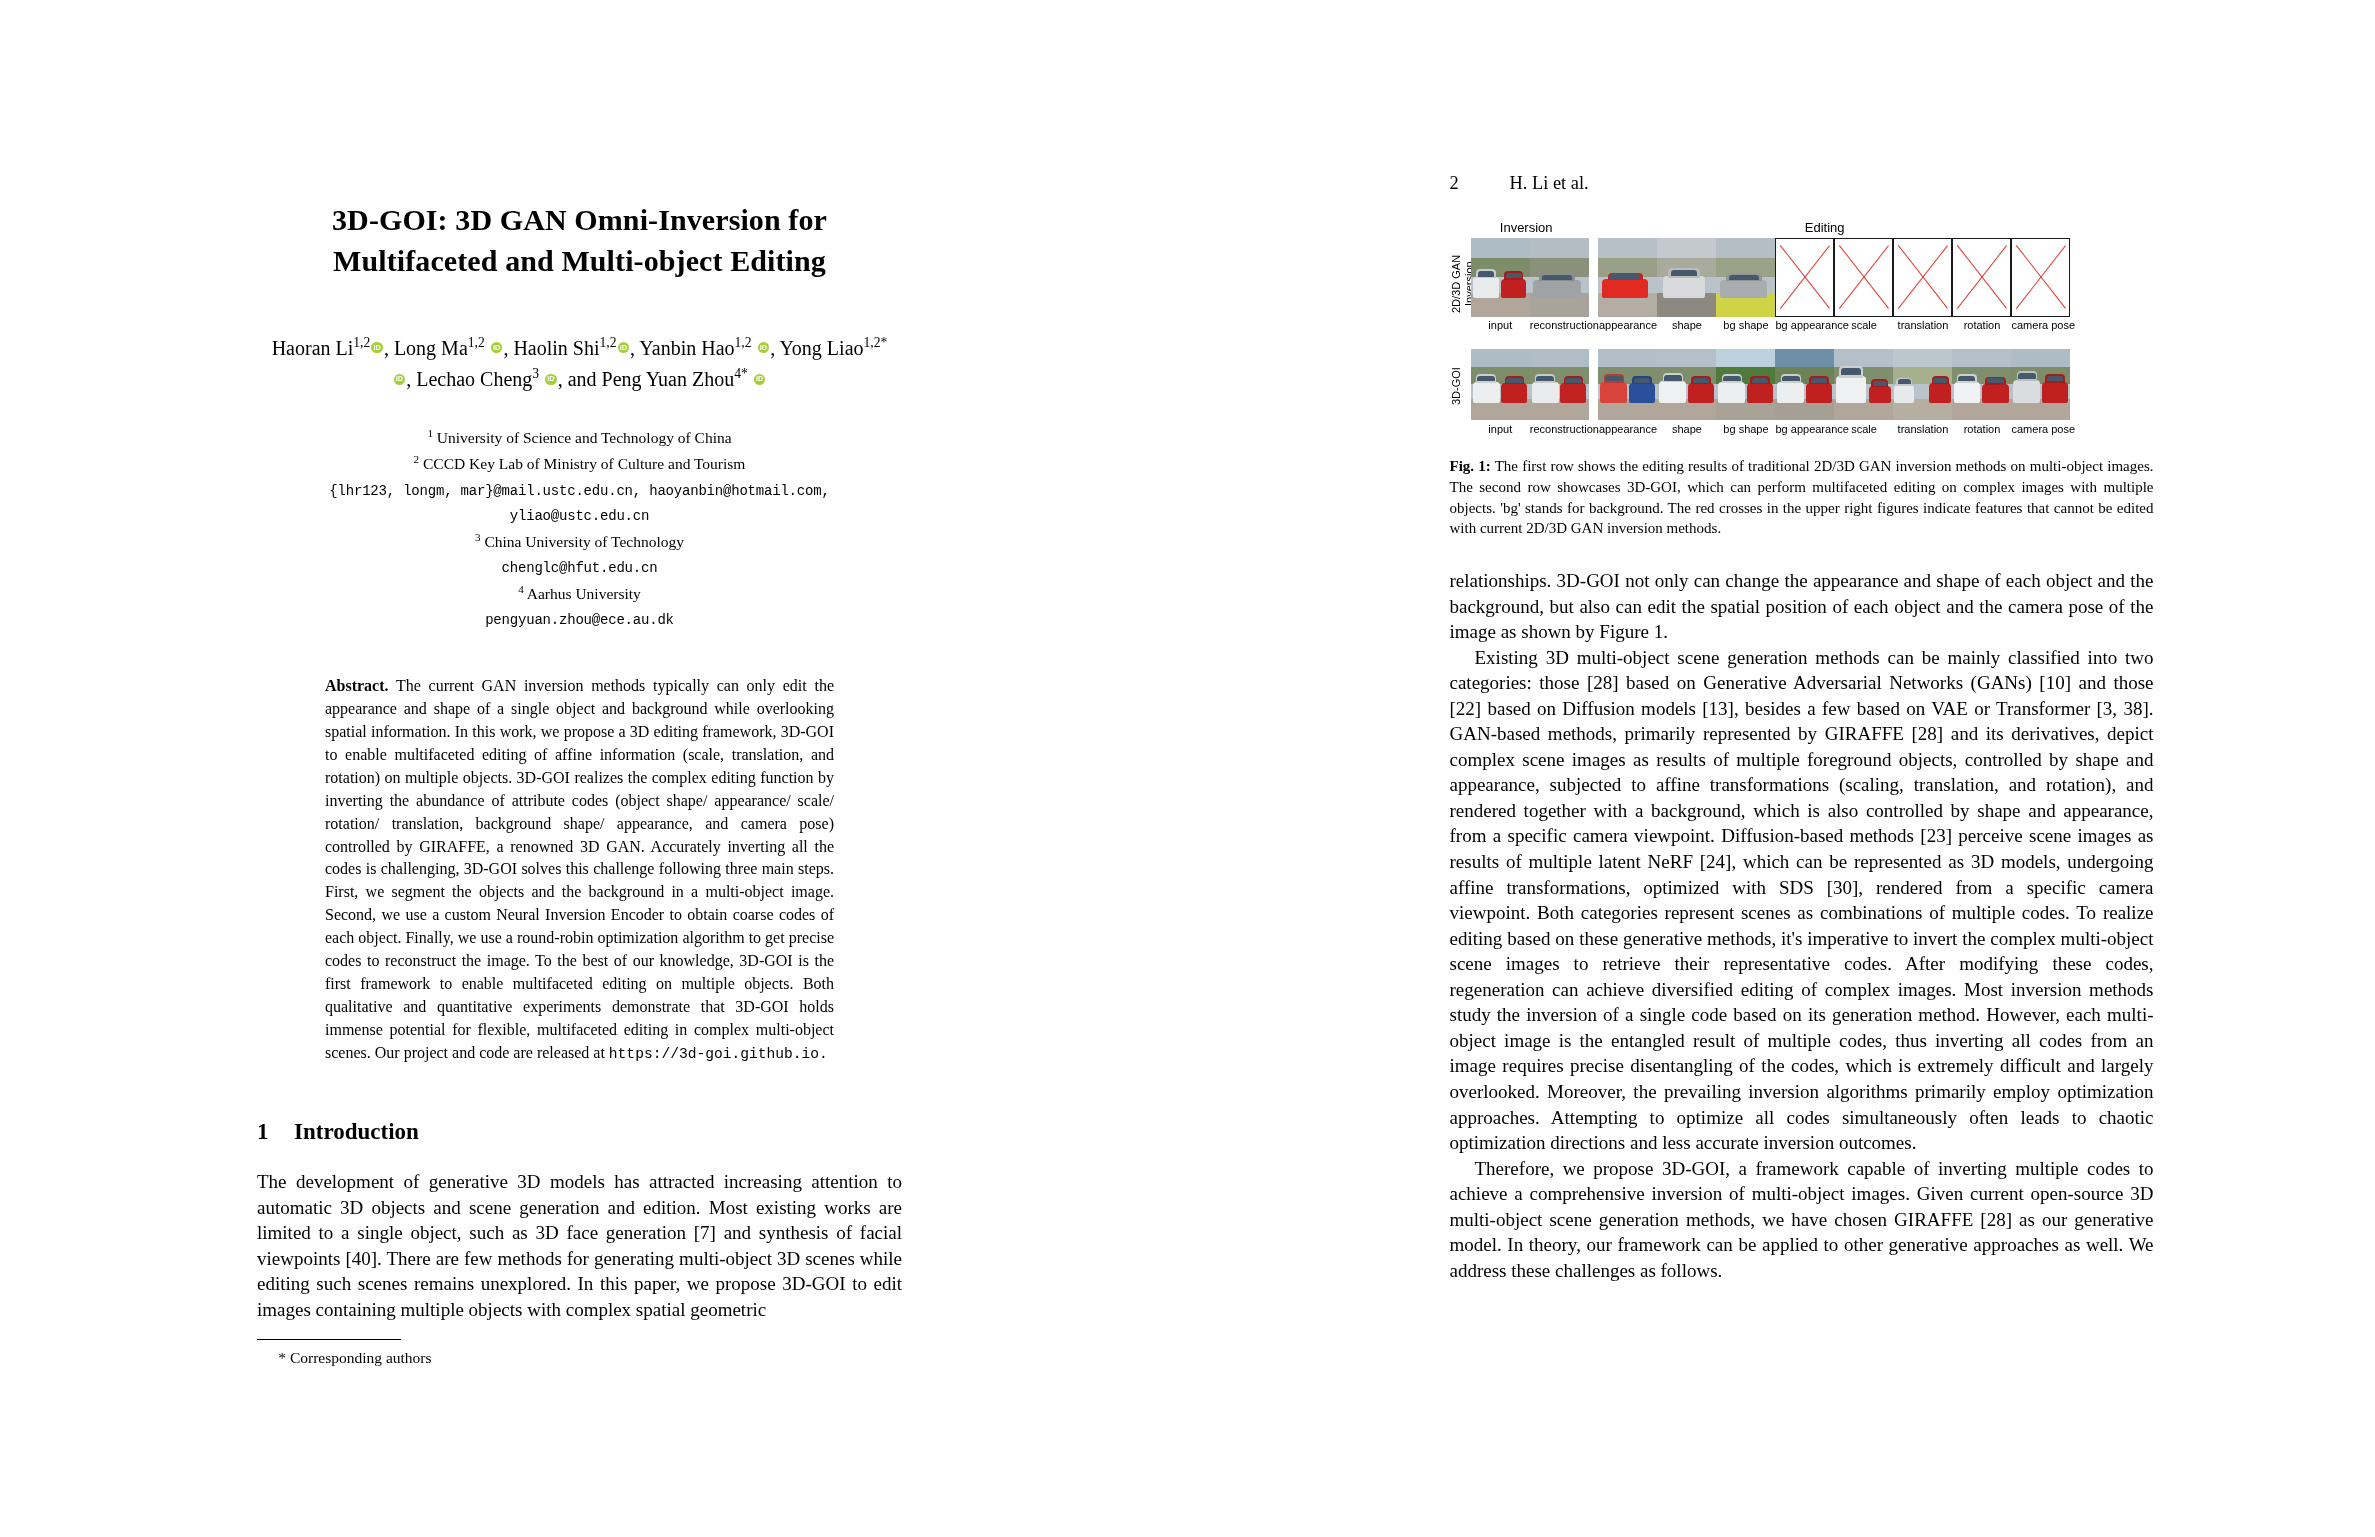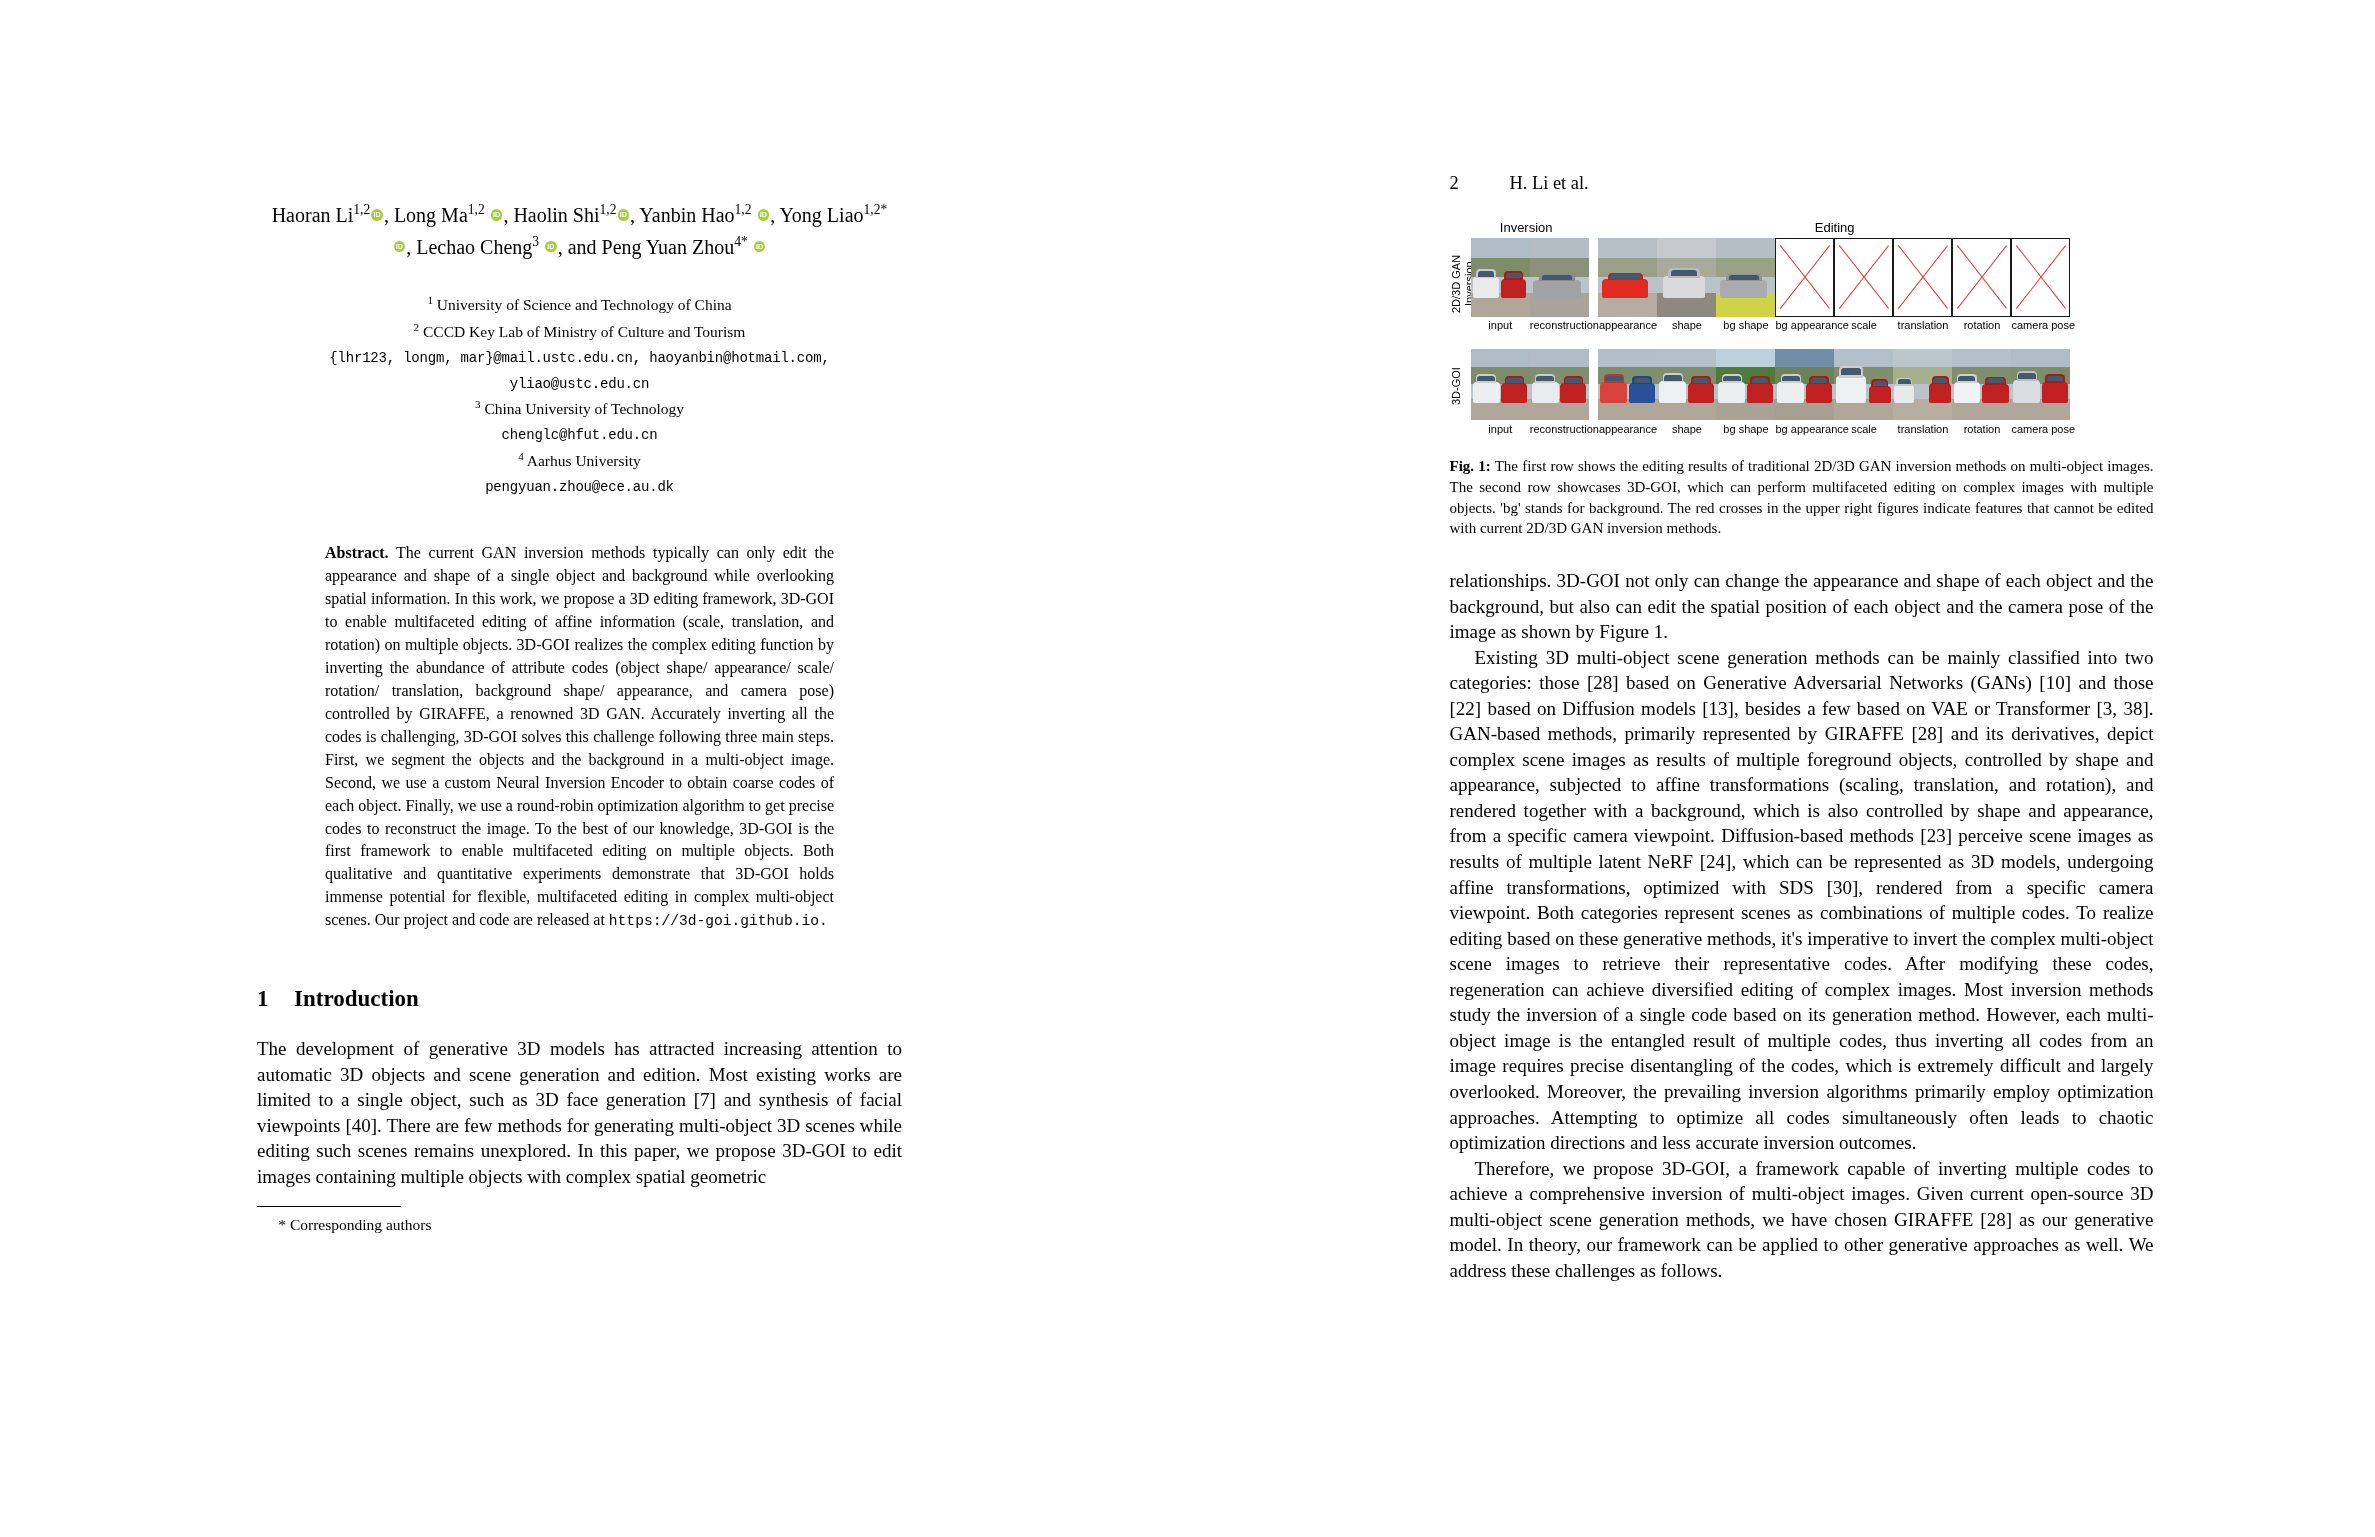--- a/index.html
+++ b/index.html
@@ -276,20 +276,24 @@
   .right-text p.indent { text-indent: 25px; }
 </style>
 </head>
 <body>
 
 <div class="spread">
 
   <div class="page">
     <div class="left-body">
 
+      <h1 class="title">
+        <span class="line">3D-GOI: 3D GAN Omni-Inversion for</span>
+        <span class="line">Multifaceted and Multi-object Editing</span>
+      </h1>
 
       <div class="authors">
         <span>Haoran Li</span><sup>1,2</sup><span class="orcid"></span><span>, Long Ma</span><sup>1,2</sup> <span class="orcid"></span><span>, Haolin Shi</span><sup>1,2</sup><span class="orcid"></span><span>, Yanbin Hao</span><sup>1,2</sup> <span class="orcid"></span><span>, Yong Liao</span><sup>1,2*</sup><br><span class="orcid"></span><span>, Lechao Cheng</span><sup>3</sup> <span class="orcid"></span><span>, and Peng Yuan Zhou</span><sup>4*</sup> <span class="orcid"></span>
       </div>
 
       <div class="affils">
         <sup>1</sup>
         <span>University of Science and Technology of China</span><br>
         <sup>2</sup>
         <span>CCCD Key Lab of Ministry of Culture and Tourism</span><br>
@@ -337,21 +341,21 @@
             </div>
             <div class="rowlabel r2">
               <span>3D-GOI</span>
             </div>
           </div>
 
           <div class="fig-main">
 
             <div class="group-headers">
               <span style="left:29px;">Inversion</span>
-              <span style="left:344px;">Editing</span>
+              <span style="left:334px;">Editing</span>
             </div>
 
             <div class="tile-row row1">
 
               <div class="tile-col">
                 <div class="tile">
                   <div class="sky" style="background:#aebcc6;"></div>
                   <div class="trees" style="background:#7d8d6a;"></div>
                   <div class="grnd"></div>
                   <div class="car" style="left:4%;width:44%;height:26%;background:#e8eaec;"></div>

